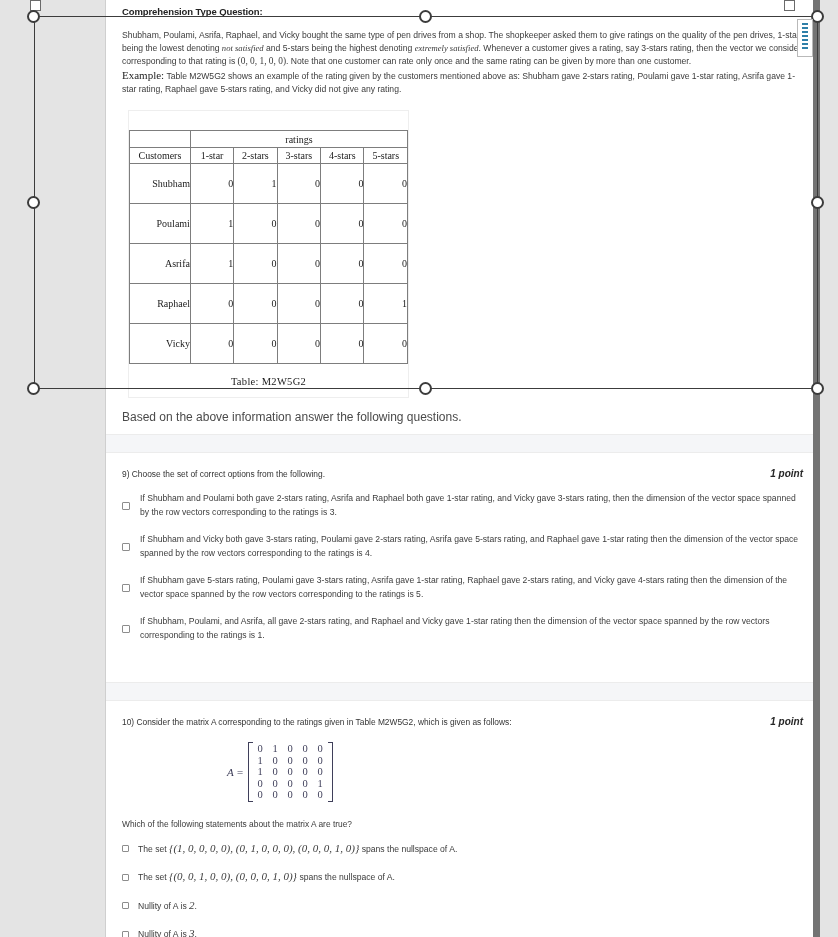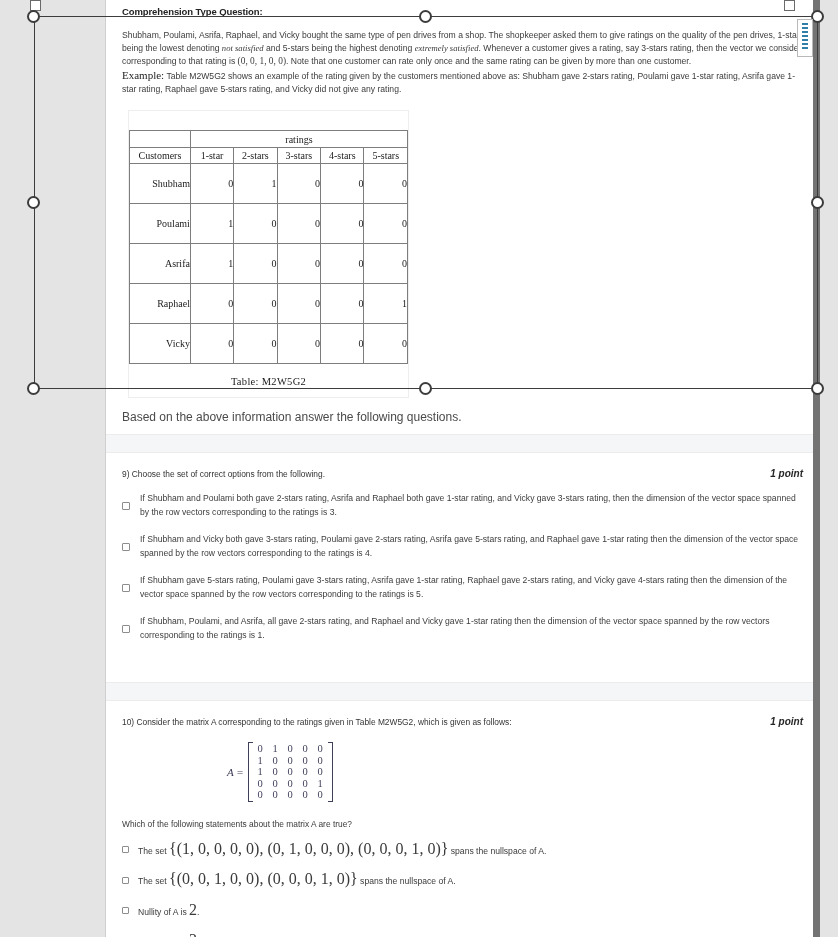--- a/index.html
+++ b/index.html
@@ -201,21 +201,21 @@
   .opt-txt {
     font-size: 8.4px;
     color: #3c3c3c;
     line-height: 13.5px;
   }
   .opt.tight { margin-bottom: 14px; }
   .opt.tight .opt-txt { font-size: 8.6px; }
   .opt-q10 { margin-bottom: 14px; }
   .opt-q10 .cbox { width: 7px; height: 7px; margin-right: 9px; }
   .opt-q10 .opt-txt { font-size: 8.6px; color: #3a3a3a; }
-  .set { font-family: "Liberation Serif", serif; font-size: 16px; }
+  .set { font-family: "Liberation Serif", serif; font-size: 11px; font-style: italic; }
 
   
   .matrix-row {
     display: flex;
     justify-content: flex-start;
     align-items: center;
     margin-top: 14px;
     padding-left: 105px;
   }
   .meq {

